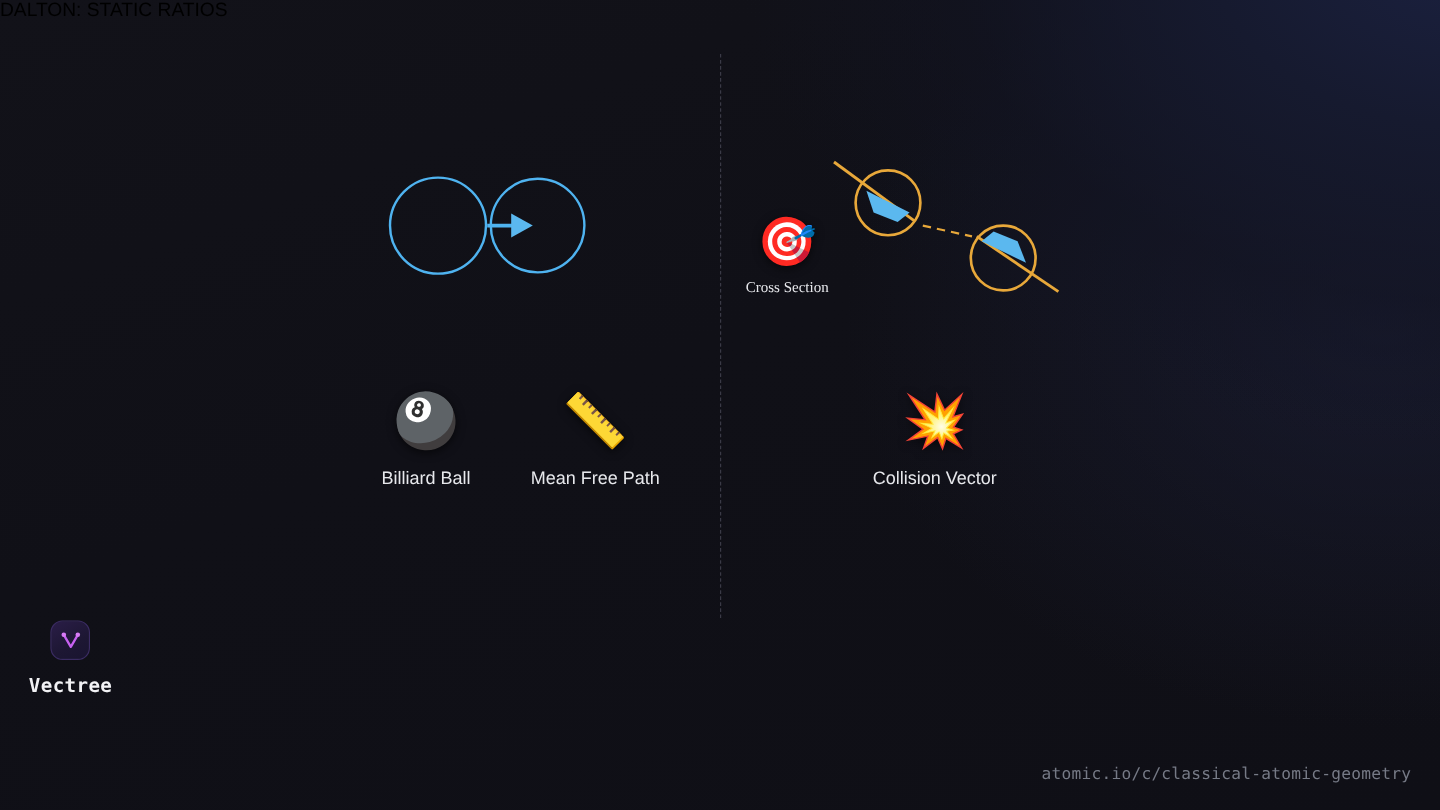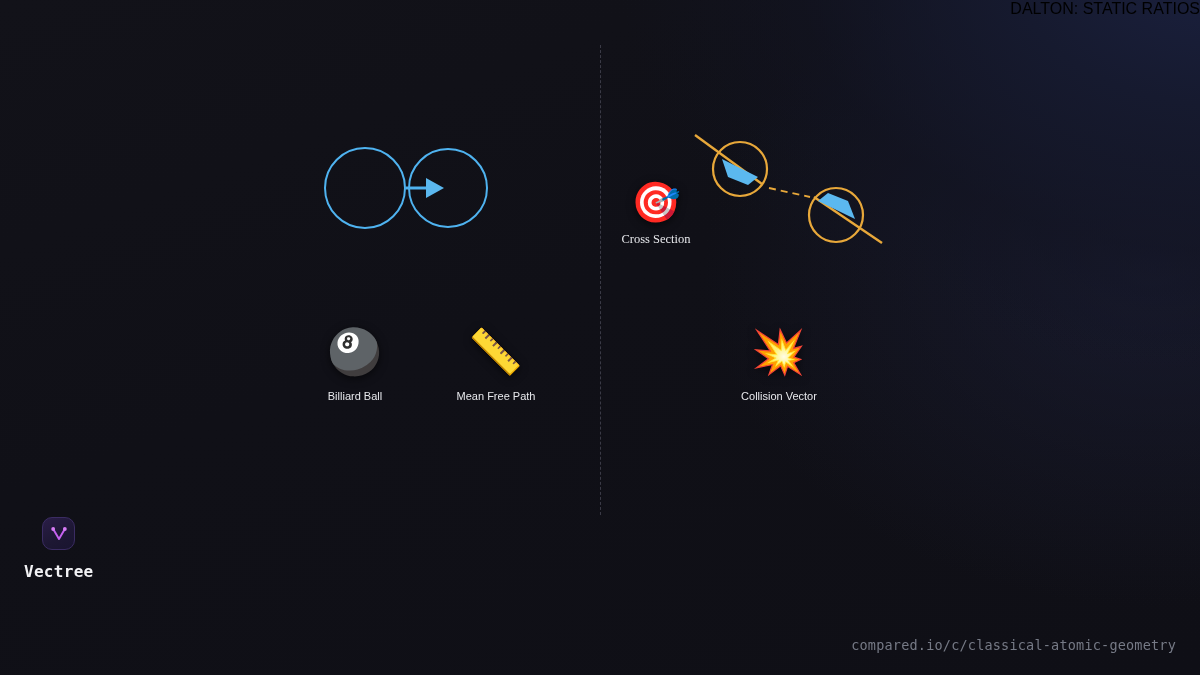--- a/index.html
+++ b/index.html
@@ -11,21 +11,20 @@
     position:relative;
   }
   #stage {
     position:absolute; inset:0;
     width:1200px; height:675px;
     background:
       radial-gradient(820px 560px at 102% -6%, #1b2140 0%, #161a2f 26%, rgba(18,20,35,0.55) 52%, rgba(16,16,24,0) 74%),
       radial-gradient(640px 480px at 96% 40%, rgba(30,34,62,0.55) 0%, rgba(16,16,24,0) 70%),
       linear-gradient(160deg, #121219 0%, #101017 45%, #0f0f16 100%);
     overflow:hidden;
-    text-align:right;
   }
   #header-left  { left:318px; top:63px; }
   #header-right { left:648px; top:63px; }
 
   
   #divider {
     position:absolute;
     left:600px; top:45px;
     width:0; height:470px;
     border-left:1.5px dashed #3a3a46;
@@ -46,21 +45,21 @@
   }
   .concept .glyph {
     font-size:44px;
     line-height:56px;
     height:56px;
     display:block;
     filter:drop-shadow(0 2px 4px rgba(0,0,0,0.6));
   }
   .concept .caption {
     margin-top:10px;
-    font-size:11px;
+    font-size:15px;
     color:#e7e8ec;
     white-space:nowrap;
     font-family:"Liberation Sans", sans-serif;
   }
   .concept.inline-label .glyph { font-size:40px; line-height:48px; height:48px; }
   .concept.inline-label .caption { margin-top:6px; font-size:12.5px;font-family:Liberation Serif, serif; }
 
   #concept-cross-section { left:586px; top:178px; }
   #concept-billiard      { left:285px; top:324px; }
   #concept-ruler         { left:426px; top:324px; }
@@ -168,16 +167,16 @@
         <svg width="20" height="20" viewBox="0 0 24 24" aria-hidden="true">
           <path d="M5 6 L12 18 L19 6" fill="none" stroke="#c661f0" stroke-width="2.3" stroke-linecap="round" stroke-linejoin="round"></path>
           <circle cx="5" cy="6" r="2.3" fill="#d77bf5"></circle>
           <circle cx="19" cy="6" r="2.3" fill="#d77bf5"></circle>
         </svg>
       </div>
       <div id="brand-name">Vectree</div>
     </div>
 
 
-    <div id="source-url">compared.io/c/classical-atomic-geometry</div>
+    <div id="source-url">atomic.io/c/classical-atomic-geometry</div>
   </div>
 
 </div>
 
 </body></html>

